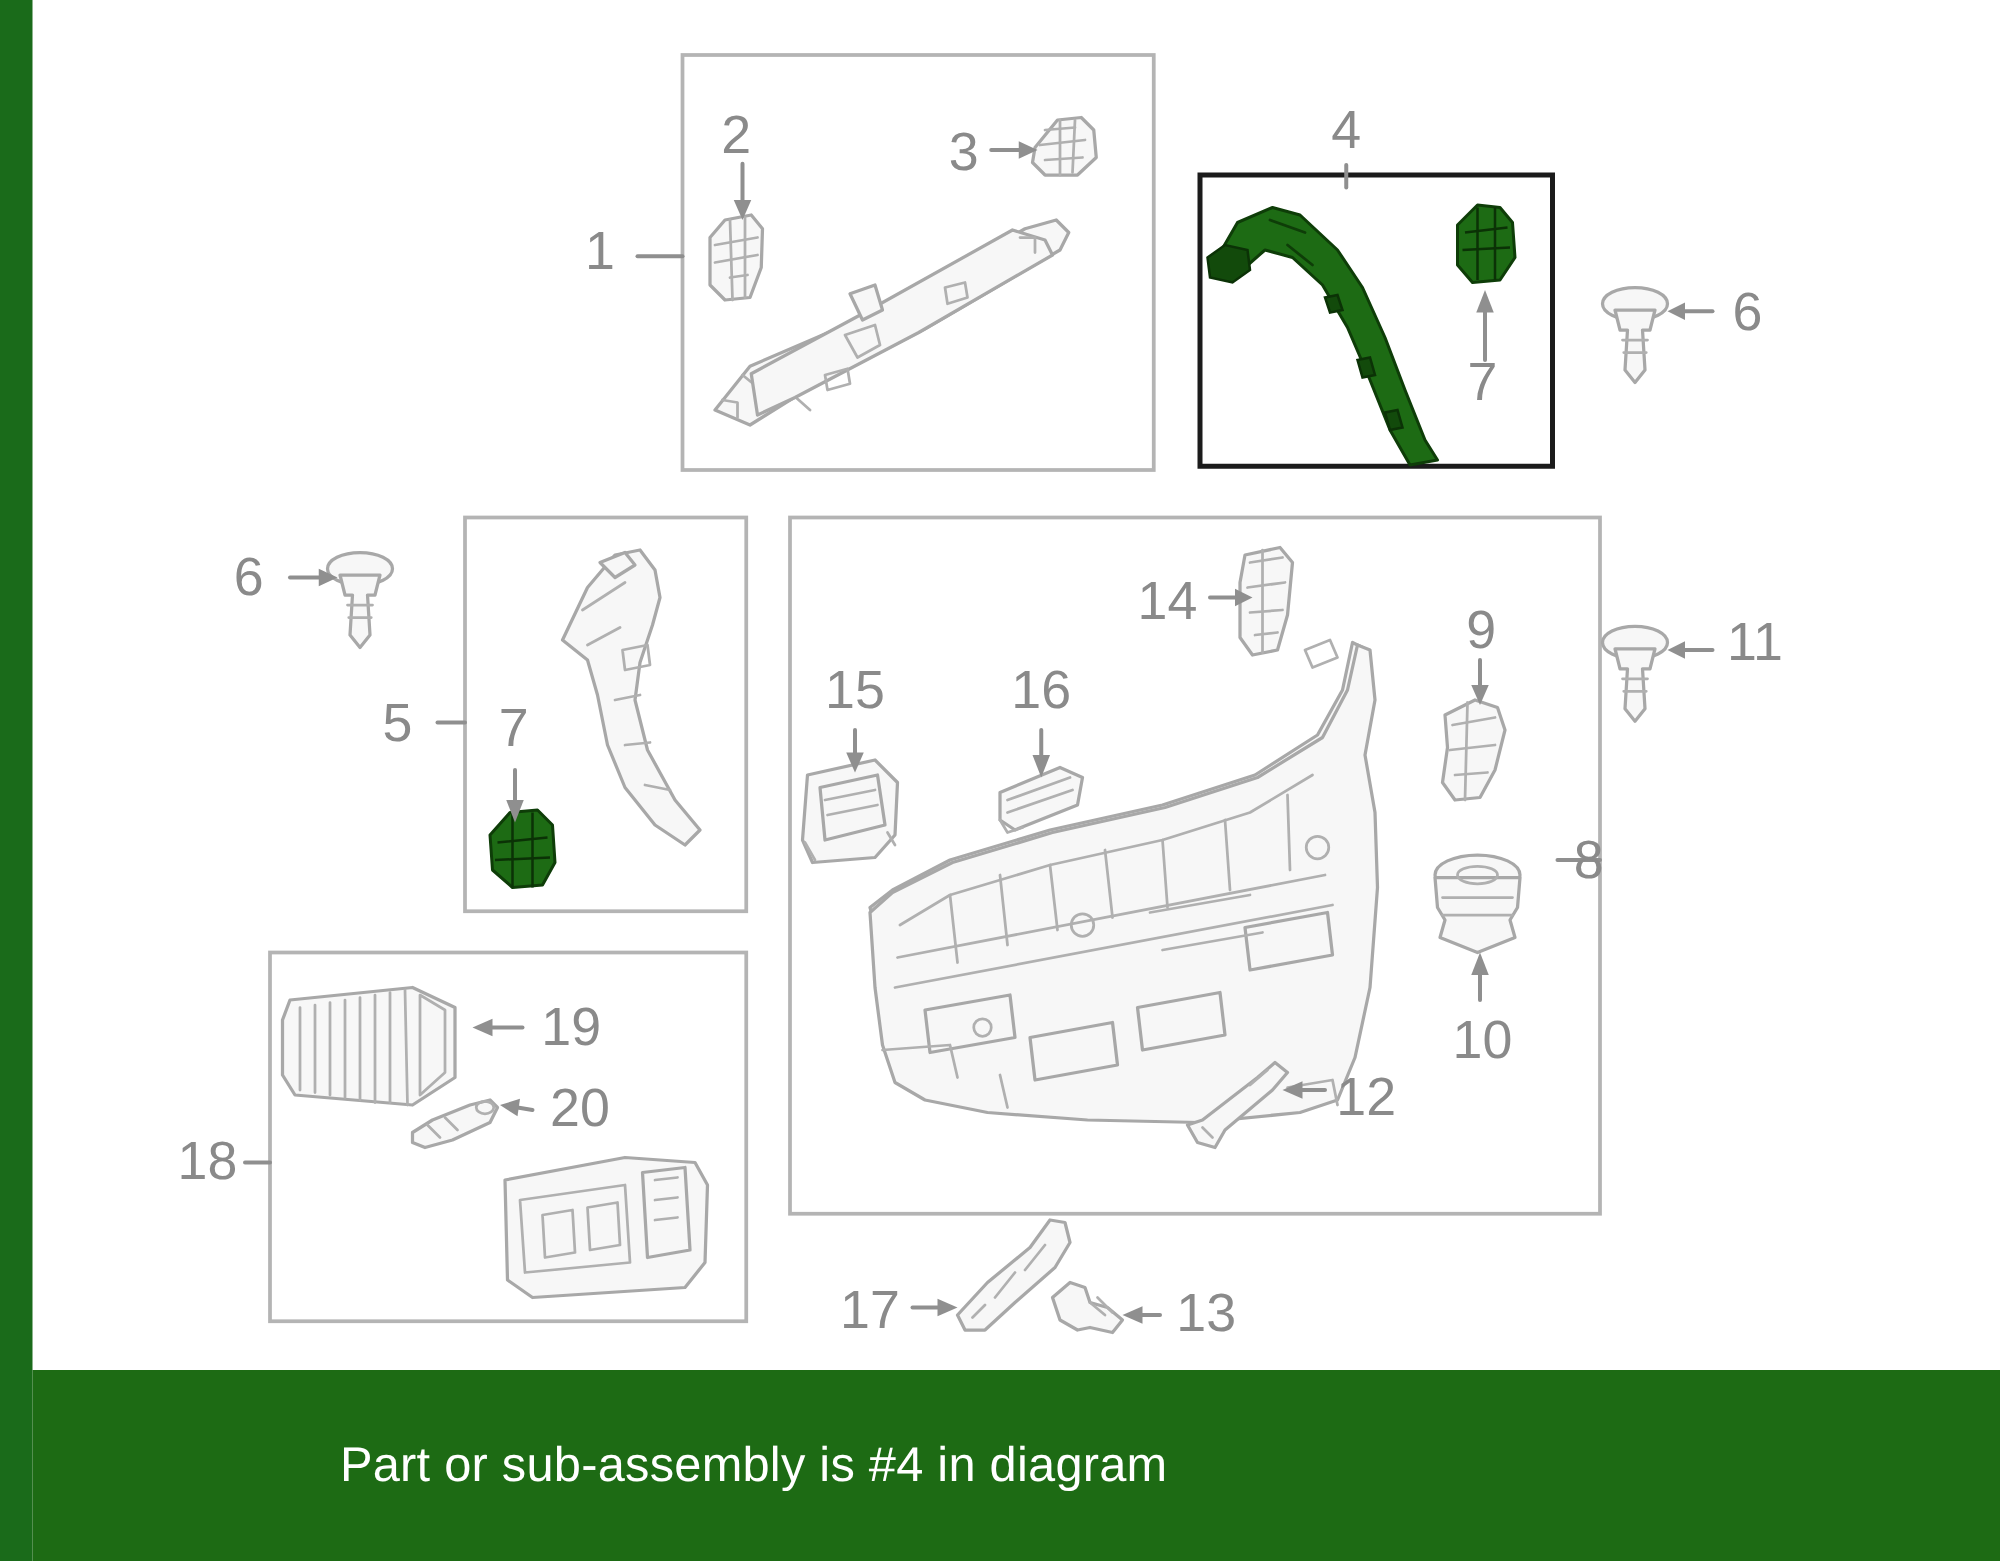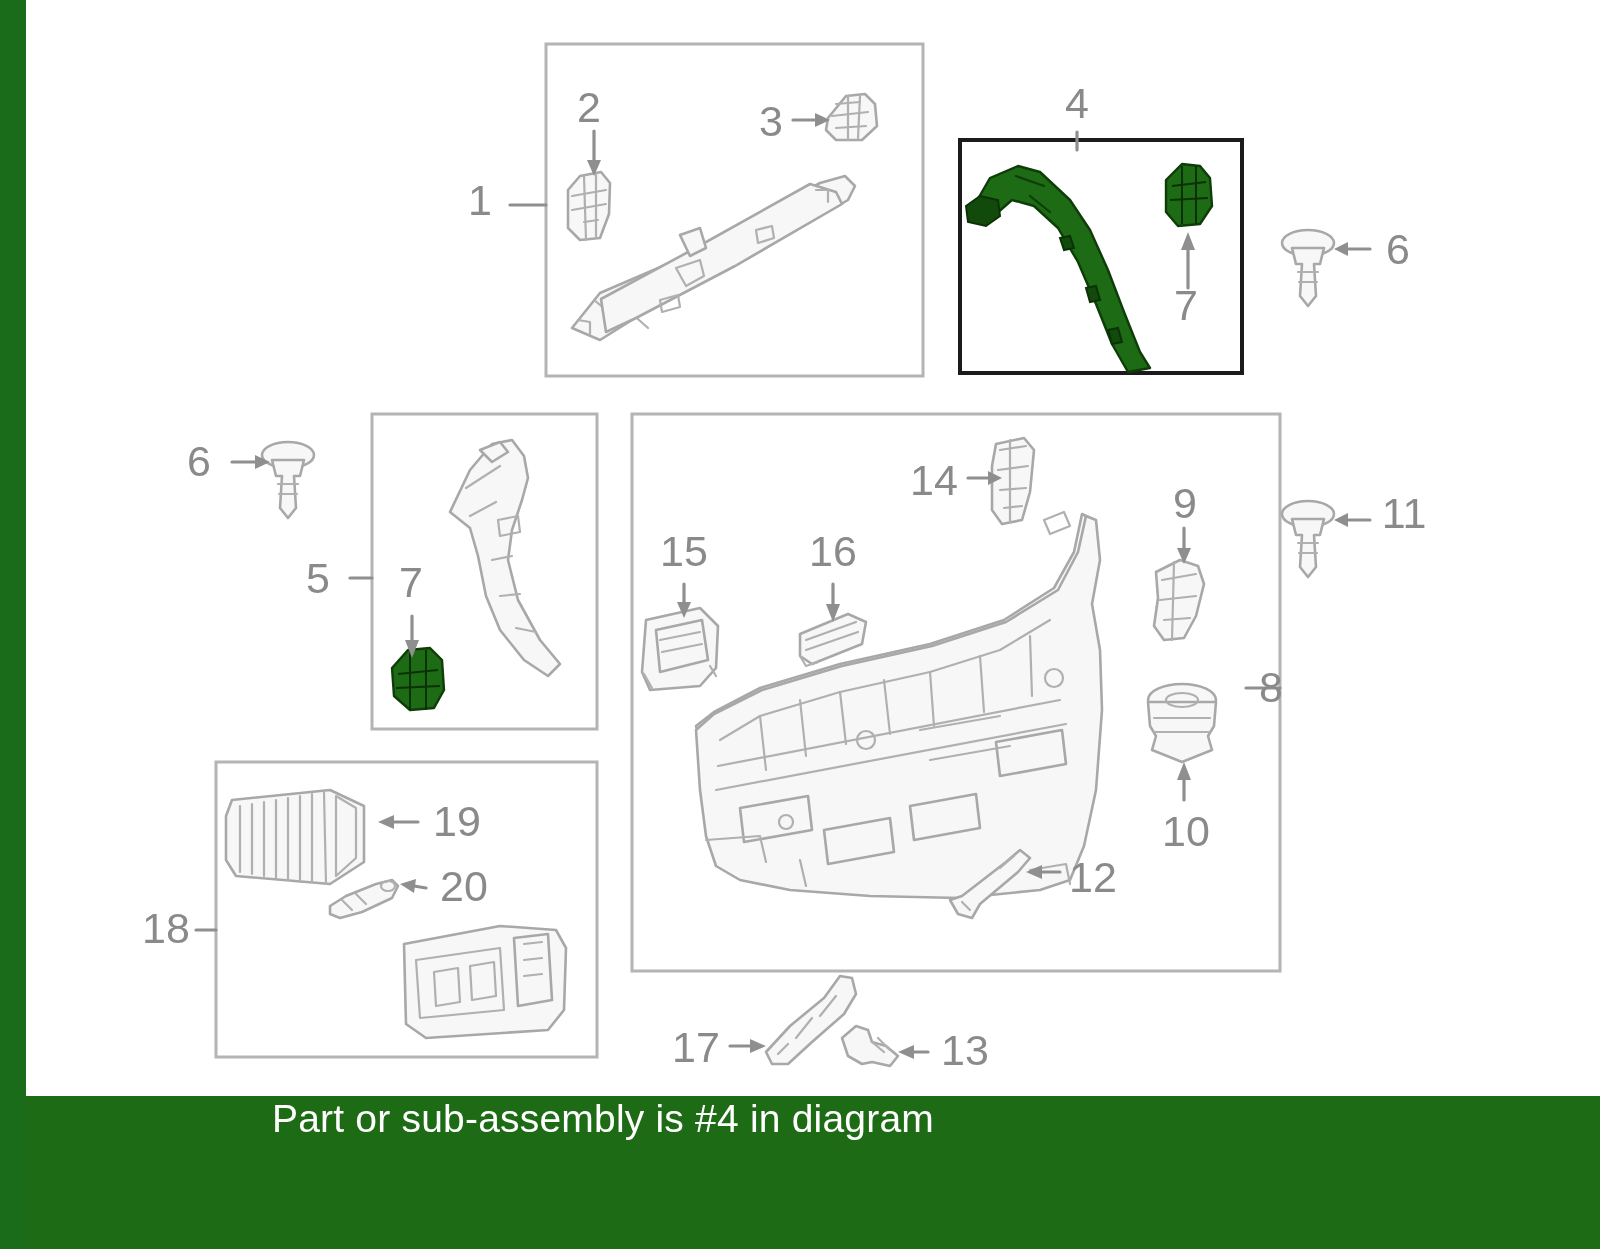--- a/index.html
+++ b/index.html
@@ -35,21 +35,21 @@
     position: absolute;
     left: 26px;
     top: 1096px;
     width: 1574px;
     height: 153px;
     background: #1d6b14;
     color: #ffffff;
     display: flex;
     flex-direction: column;
     align-items: center;
-    justify-content: space-between;
+    justify-content: center;
     box-sizing: border-box;
     padding-right: 420px;
   }
   .banner-line {
     font-size: 39px;
     line-height: 46px;
     letter-spacing: 0.2px;
     white-space: nowrap;
     font-family: "Liberation Sans", sans-serif;
   }

